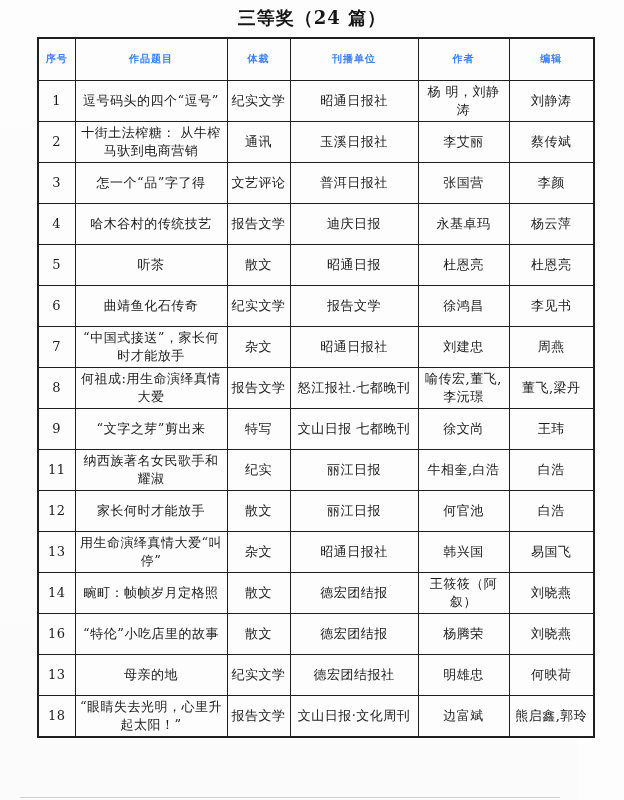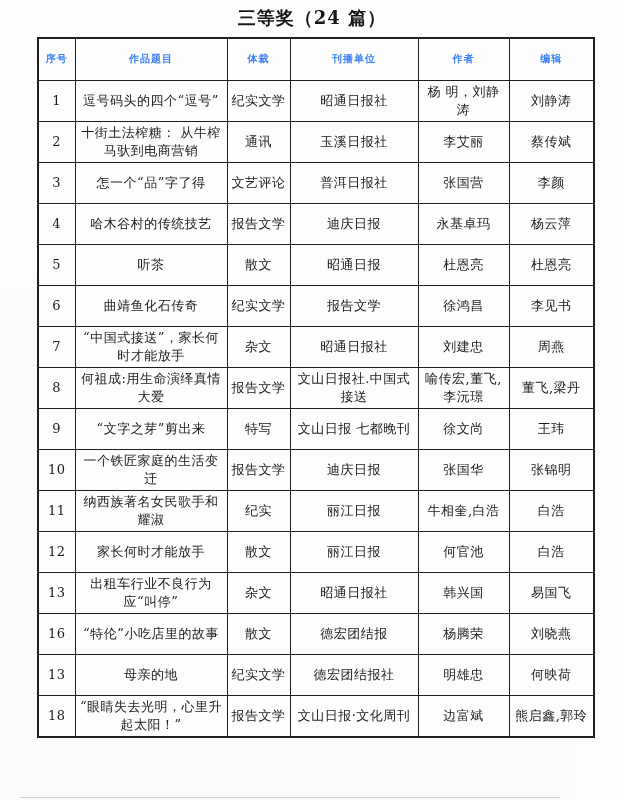--- a/index.html
+++ b/index.html
@@ -158,63 +158,63 @@
           <td>“中国式接送”，家长何时才能放手</td>
           <td>杂文</td>
           <td>昭通日报社</td>
           <td>刘建忠</td>
           <td>周燕</td>
         </tr>
         <tr>
           <td>8</td>
           <td>何祖成:用生命演绎真情大爱</td>
           <td>报告文学</td>
-          <td>文山日报社.中国式接送</td>
+          <td>怒江报社.七都晚刊</td>
           <td>喻传宏,董飞,李沅璟</td>
           <td>董飞,梁丹</td>
         </tr>
         <tr>
           <td>9</td>
           <td>“文字之芽”剪出来</td>
           <td>特写</td>
           <td>文山日报  七都晚刊</td>
           <td>徐文尚</td>
           <td>王玮</td>
         </tr>
         <tr>
-          <td>10</td>
-          <td>一个铁匠家庭的生活变迁</td>
-          <td>报告文学</td>
-          <td>迪庆日报</td>
-          <td>张国华</td>
-          <td>张锦明</td>
-        </tr>
-        <tr>
           <td>11</td>
           <td>纳西族著名女民歌手和耀淑</td>
           <td>纪实</td>
           <td>丽江日报</td>
           <td>牛相奎,白浩</td>
           <td>白浩</td>
         </tr>
         <tr>
           <td>12</td>
           <td>家长何时才能放手</td>
           <td>散文</td>
           <td>丽江日报</td>
           <td>何官池</td>
           <td>白浩</td>
         </tr>
         <tr>
           <td>13</td>
-          <td>出租车行业不良行为应“叫停”</td>
+          <td>用生命演绎真情大爱“叫停”</td>
           <td>杂文</td>
           <td>昭通日报社</td>
           <td>韩兴国</td>
           <td>易国飞</td>
+        </tr>
+        <tr>
+          <td>14</td>
+          <td>畹町：帧帧岁月定格照</td>
+          <td>散文</td>
+          <td>德宏团结报</td>
+          <td>王筱筱（阿叙）</td>
+          <td>刘晓燕</td>
         </tr>
         <tr>
           <td>16</td>
           <td>“特伦”小吃店里的故事</td>
           <td>散文</td>
           <td>德宏团结报</td>
           <td>杨腾荣</td>
           <td>刘晓燕</td>
         </tr>
         <tr>

